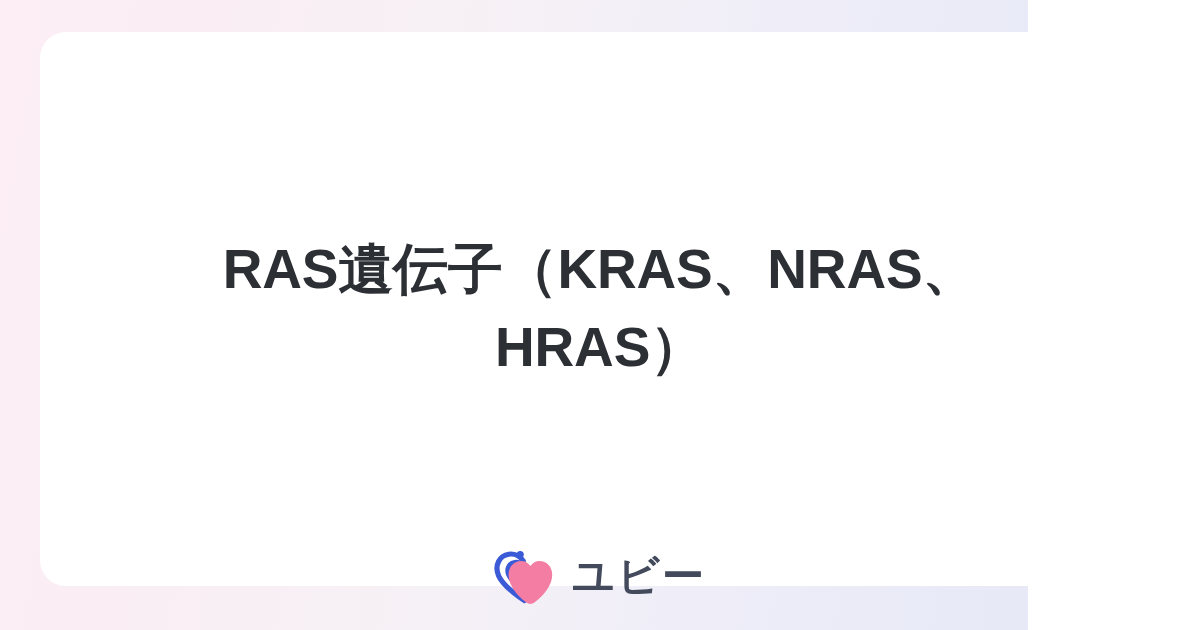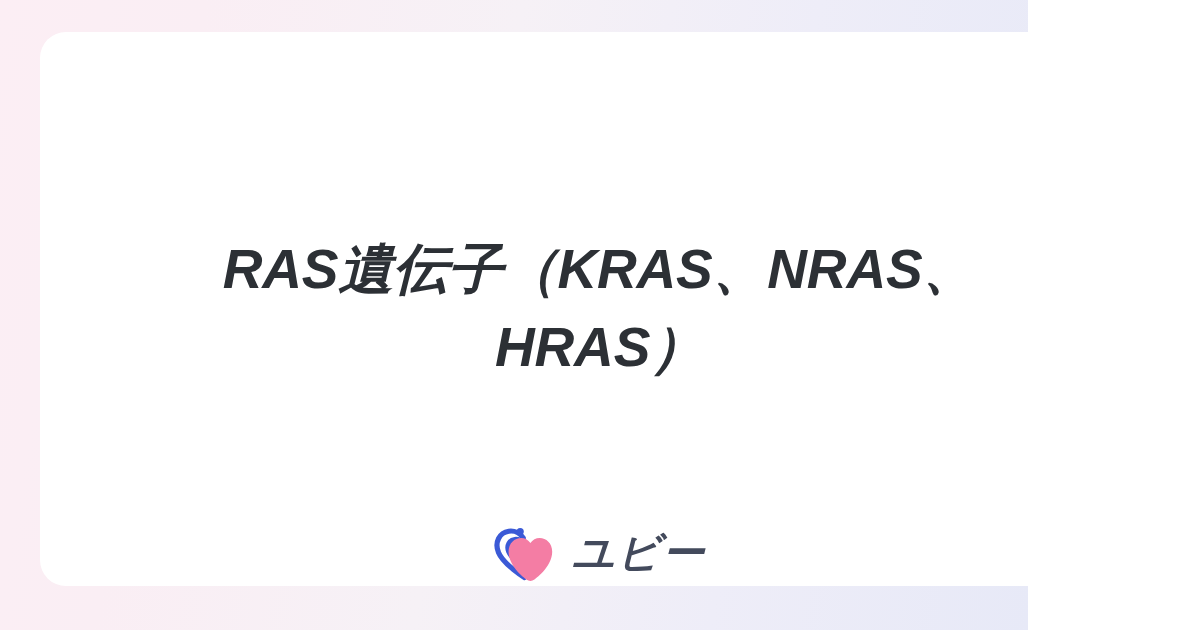--- a/index.html
+++ b/index.html
@@ -21,21 +21,20 @@
     box-sizing: border-box;
     background: linear-gradient(100deg,
         #fceef4 0%,
         #faeef4 18%,
         #f6f1f6 46%,
         #eeedf8 72%,
         #e7e9f7 100%);
     display: flex;
     align-items: center;
     justify-content: center;
-    font-style: italic;
   }
 
   #card {
     position: absolute;
     left: 40px;
     top: 32px;
     width: 1120px;
     height: 554px;
     background: #ffffff;
     border-radius: 26px;
@@ -69,21 +68,21 @@
     color: #2c3035;
     text-align: center;
     word-break: break-word;
     max-width: 780px;
   }
 
   #brand-row {
     position: absolute;
     left: 0;
     right: 0;
-    top: 486px;
+    top: 509px;
     height: 70px;
     display: flex;
     align-items: center;
     justify-content: center;
     gap: 0px;
   }
 
   #brand-logo-mark {
     width: 62px;
     height: 56px;

